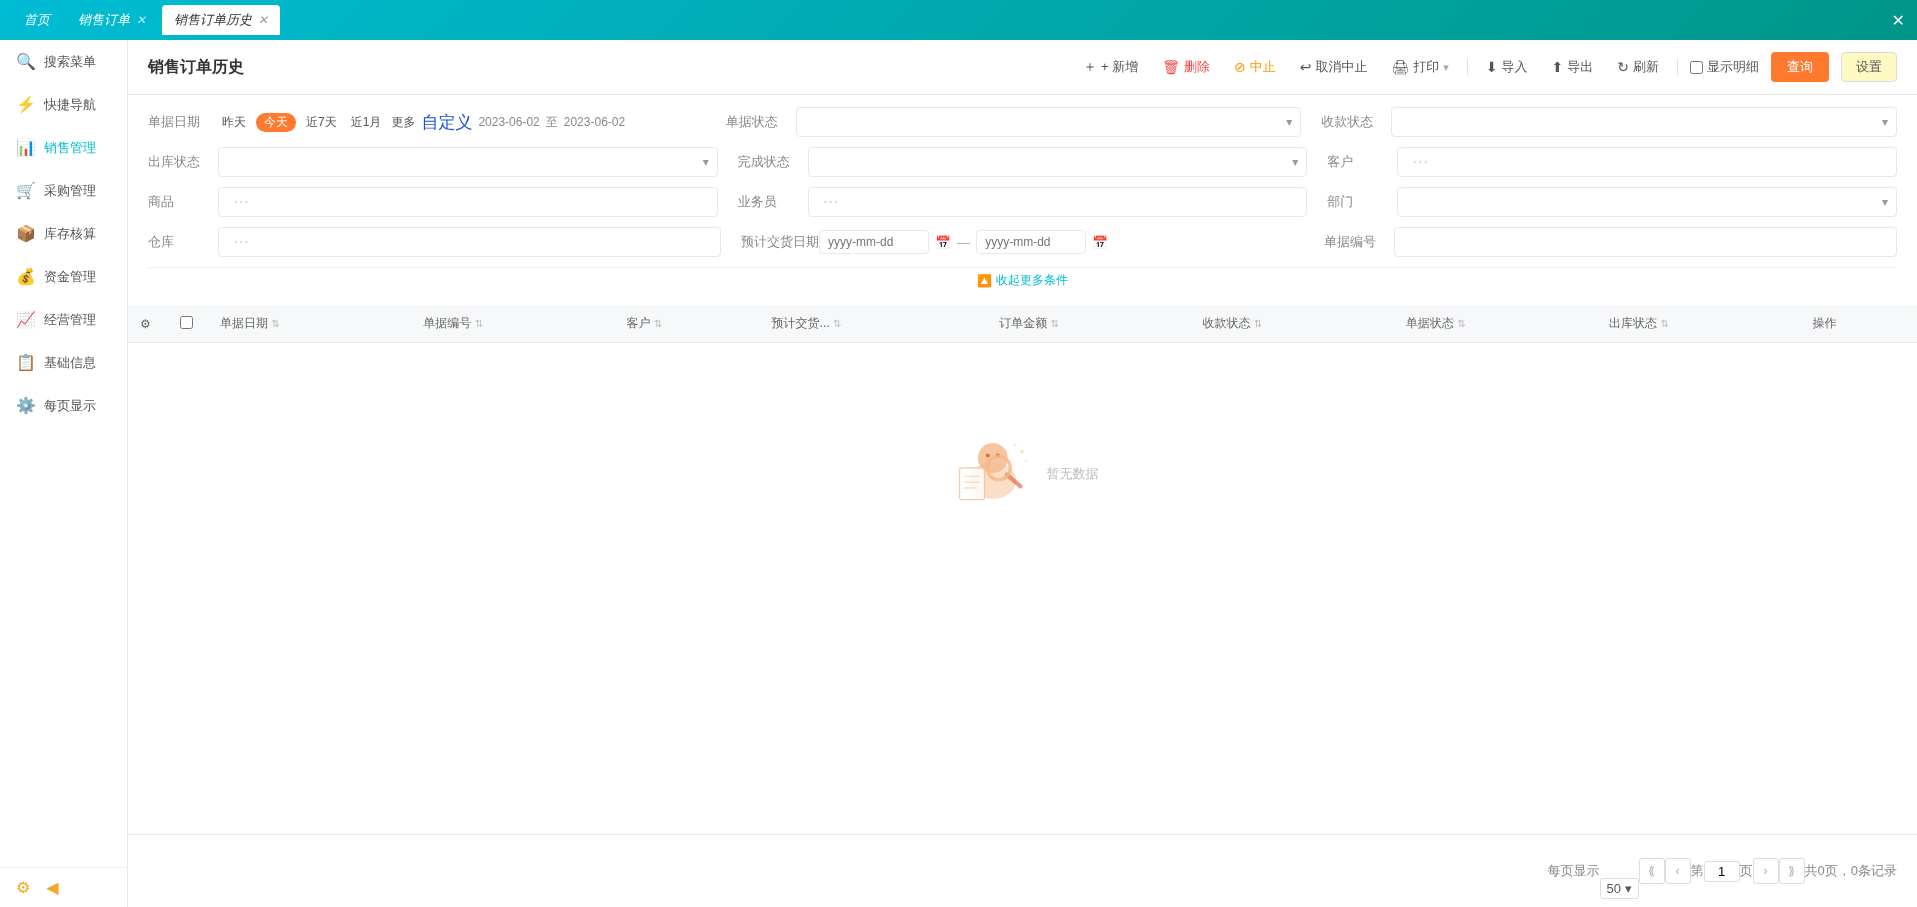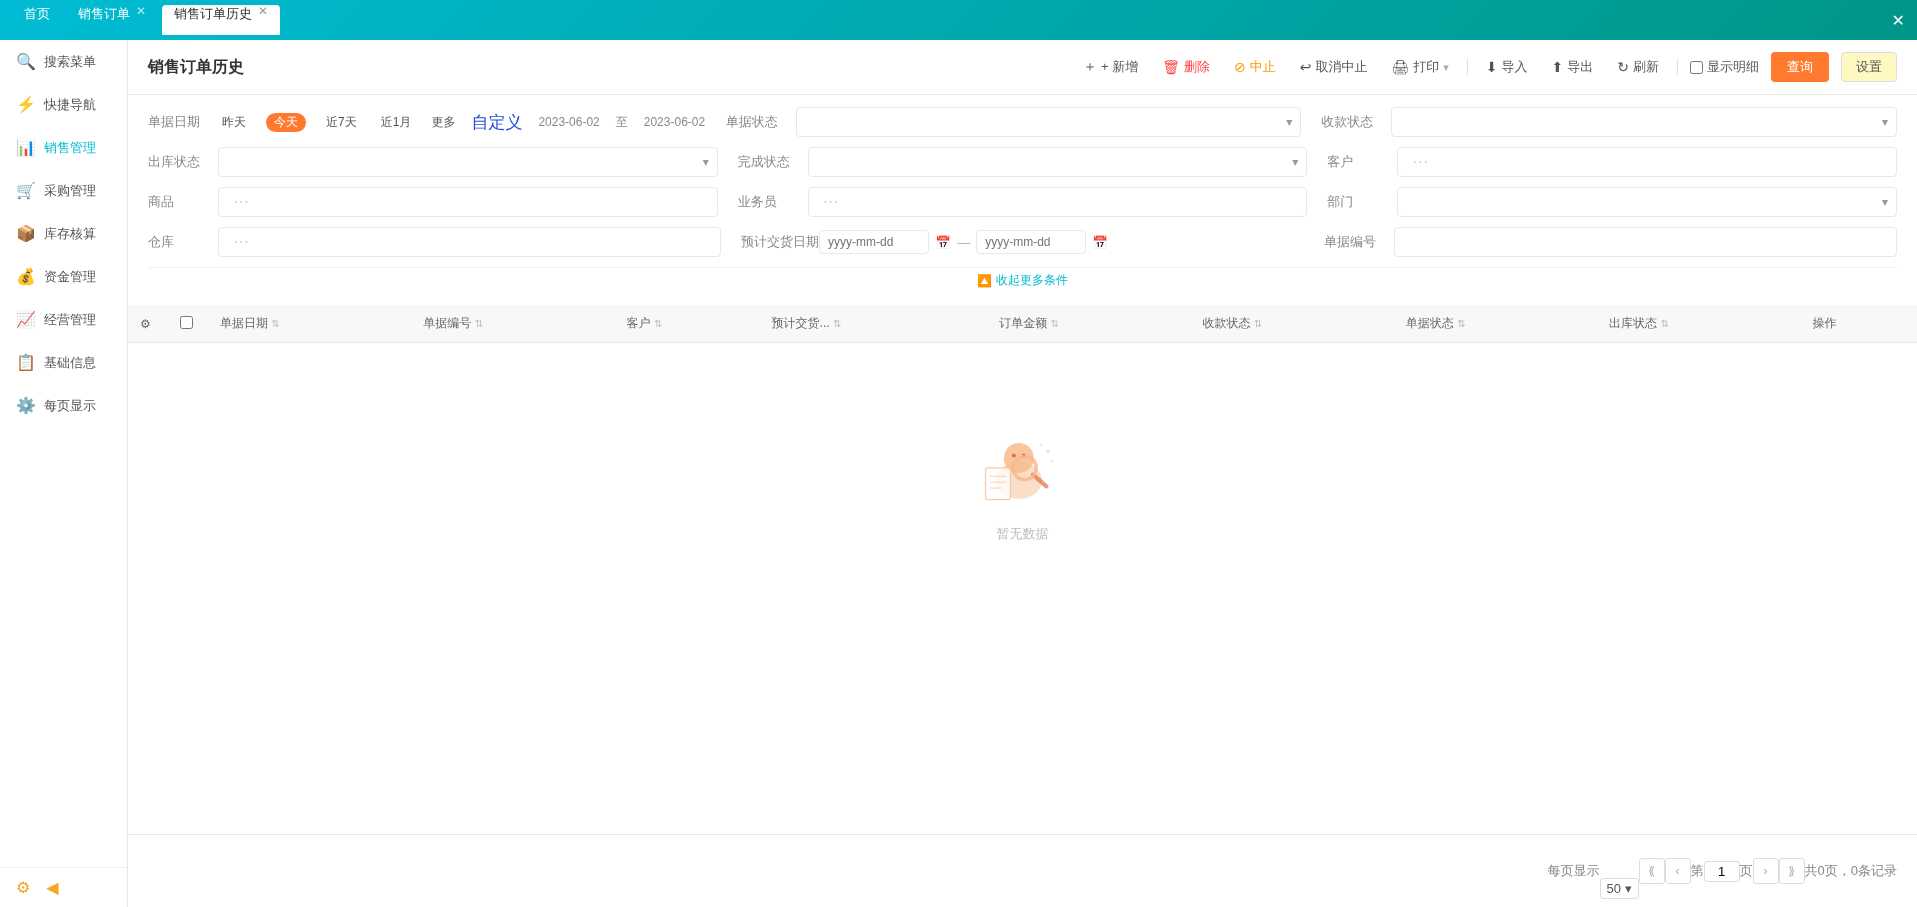--- a/index.html
+++ b/index.html
@@ -13,26 +13,27 @@
       align-items: center;
       padding: 0 12px;
       gap: 4px;
       flex-shrink: 0;
     }
     .tab-item {
       height: 30px;
       padding: 0 12px;
       border-radius: 4px 4px 0 0;
       display: flex;
-      align-items: flex-start;
+      align-items: center;
       gap: 6px;
       cursor: pointer;
       font-size: 13px;
       color: #fff;
       background: transparent;
+      font-style: italic;
     }
     .tab-item.active {
       background: #fff;
       color: #333;
     }
     .tab-close {
       font-size: 12px;
       color: #999;
       cursor: pointer;
       line-height: 1;
@@ -264,21 +265,21 @@
       border-bottom: 1px solid #f0f0f0;
       color: #555;
       font-size: 13px;
     }
     .th-settings { width: 40px; text-align: center; }
     .th-check { width: 40px; text-align: center; }
 
     
     .empty-state {
       display: flex;
-      flex-direction: column;
+      flex-direction: row;
       align-items: center;
       justify-content: center;
       padding: 80px 0;
     }
     .empty-icon {
       width: 100px;
       height: 90px;
       margin-bottom: 12px;
     }
     .empty-text { color: #bbb; font-size: 13px; }
@@ -443,21 +444,21 @@
           <button class="btn-primary">查询</button>
           <button class="btn-secondary">设置</button>
         </div>
       </div>
     </div>
 
     <div class="filter-area">
 
       <div class="filter-row">
         <span class="filter-label">单据日期</span>
-        <div style="display:flex;align-items:center;gap:16px;flex:1;margin-right:20px;">
+        <div style="display:flex;align-items:center;gap:6px;flex:1;margin-right:20px;">
           <span class="date-quick-btn">昨天</span>
           <span class="date-badge">今天</span>
           <span class="date-quick-btn">近7天</span>
           <span class="date-quick-btn">近1月</span>
           <span class="more-link">更多</span>
           <span class="custom-link">自定义</span>
           <span class="filter-date-text">2023-06-02</span>
           <span class="filter-date-text">至</span>
           <span class="filter-date-text">2023-06-02</span>
         </div>

